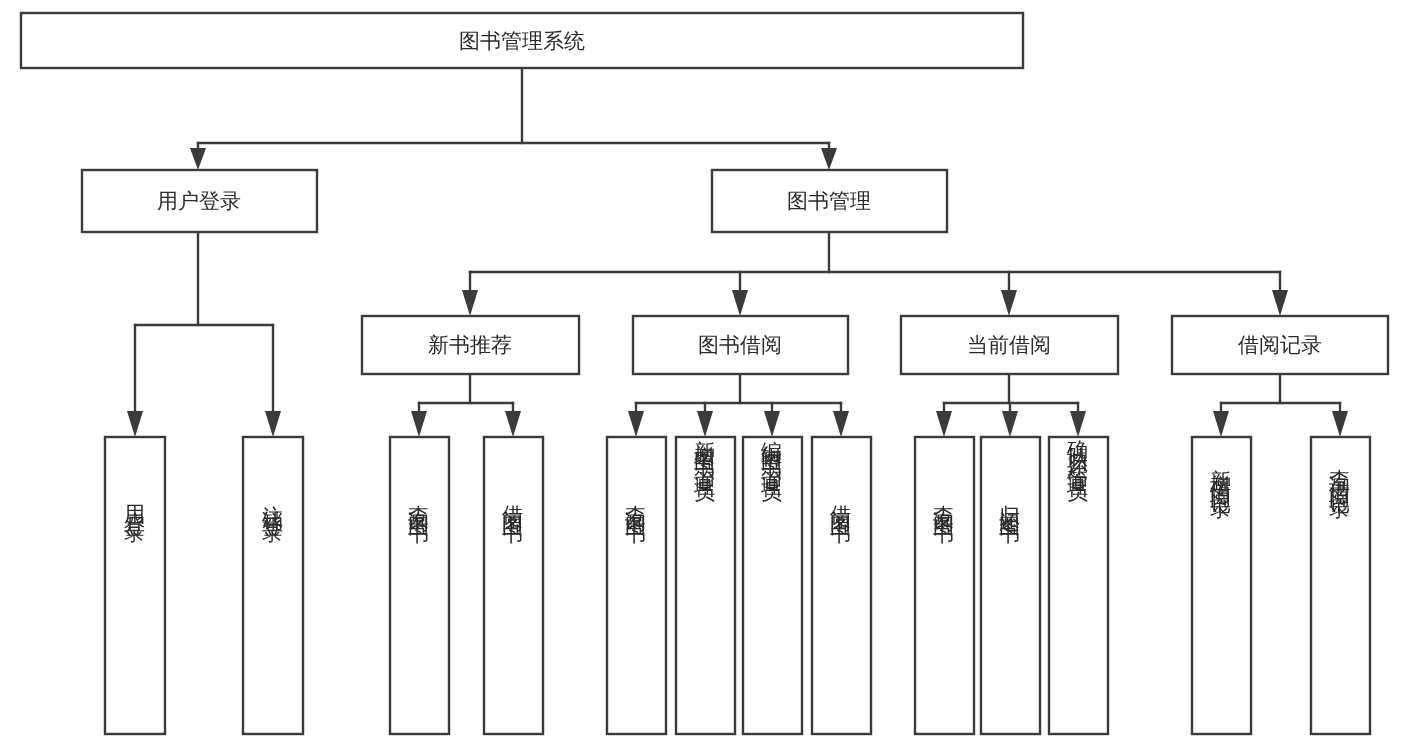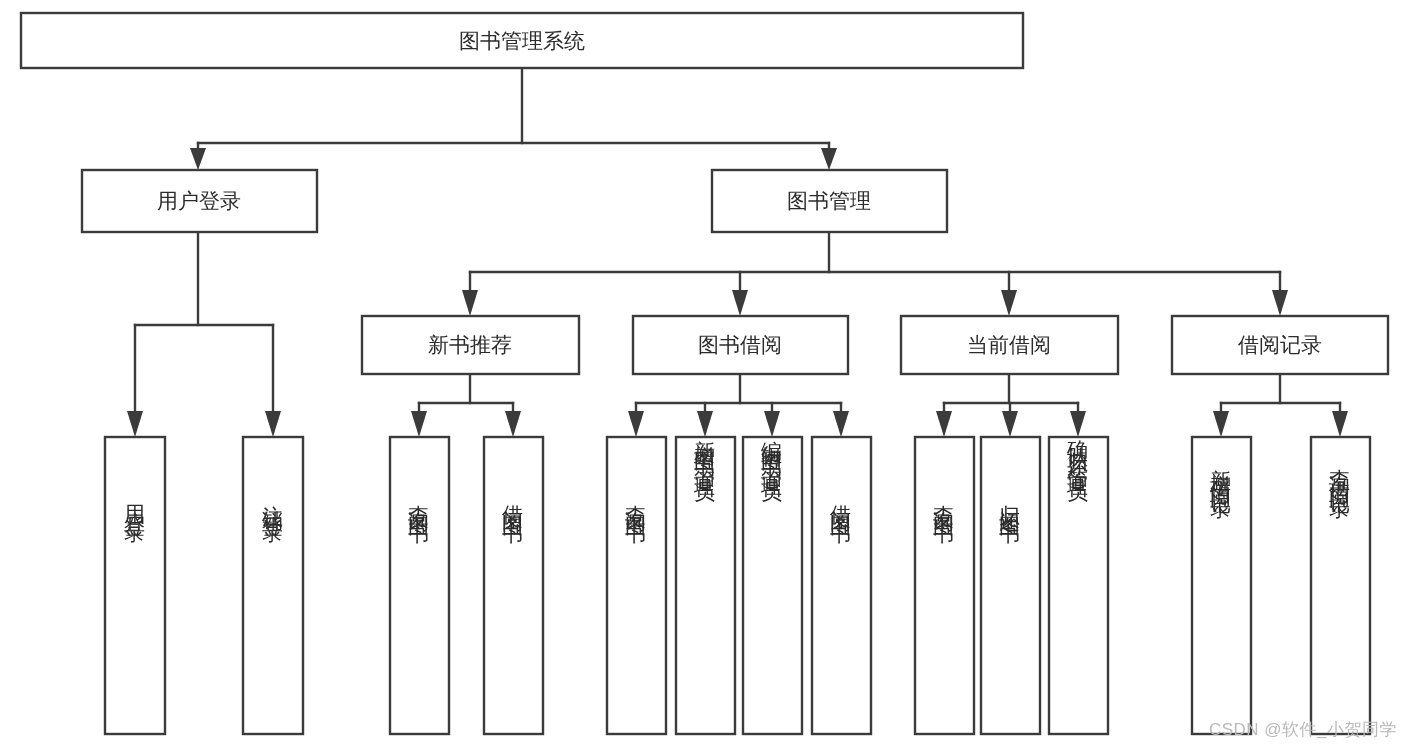--- a/index.html
+++ b/index.html
@@ -229,15 +229,14 @@
     <text class="node-label-vertical" x="1221" y="470" style="writing-mode:vertical-rl; text-orientation:upright; letter-spacing:6px;">新增借阅记录</text>
   </g>
 
   <g>
     <rect class="node-box" x="1311" y="437" width="59" height="297"></rect>
     <text class="node-label-vertical" x="1340" y="470" style="writing-mode:vertical-rl; text-orientation:upright; letter-spacing:6px;">查询借阅记录</text>
   </g>
 
 </svg>
 
-<div class="watermark">CSDN @软件_小贺同学</div>
 
 </div>
 
 </body></html>

